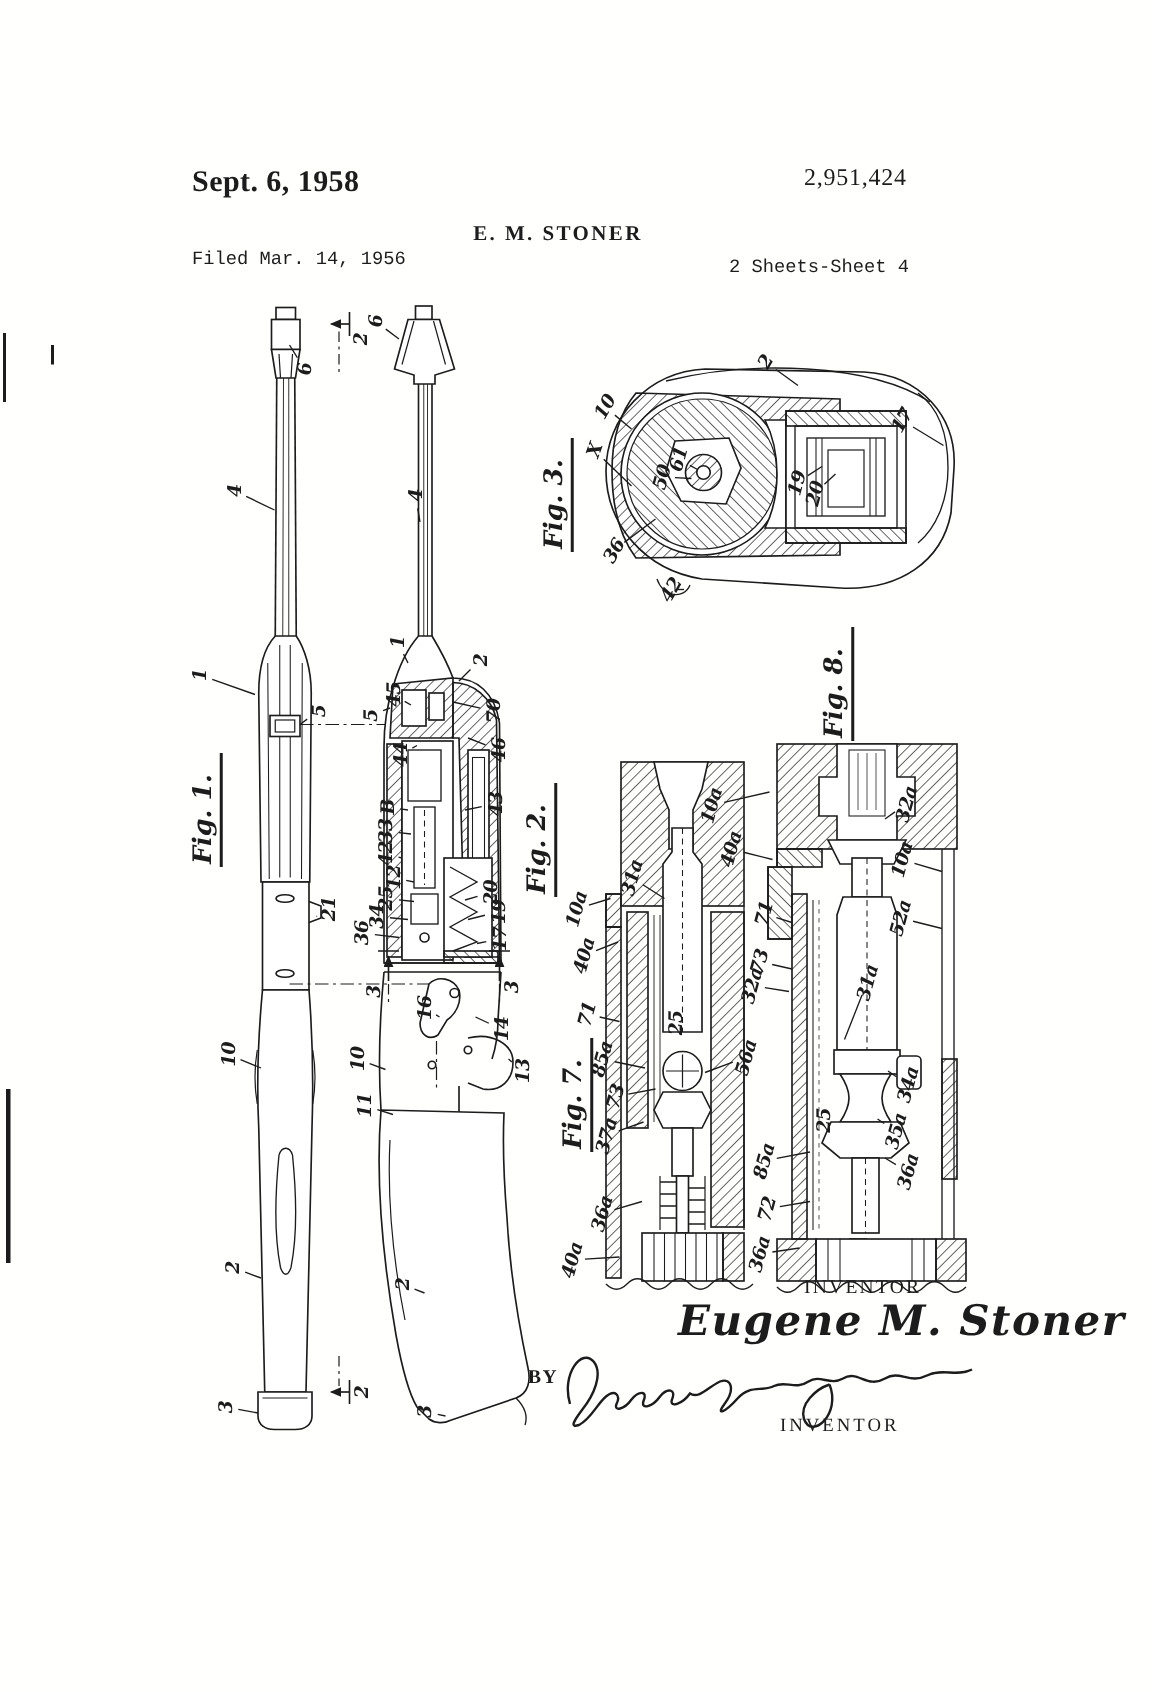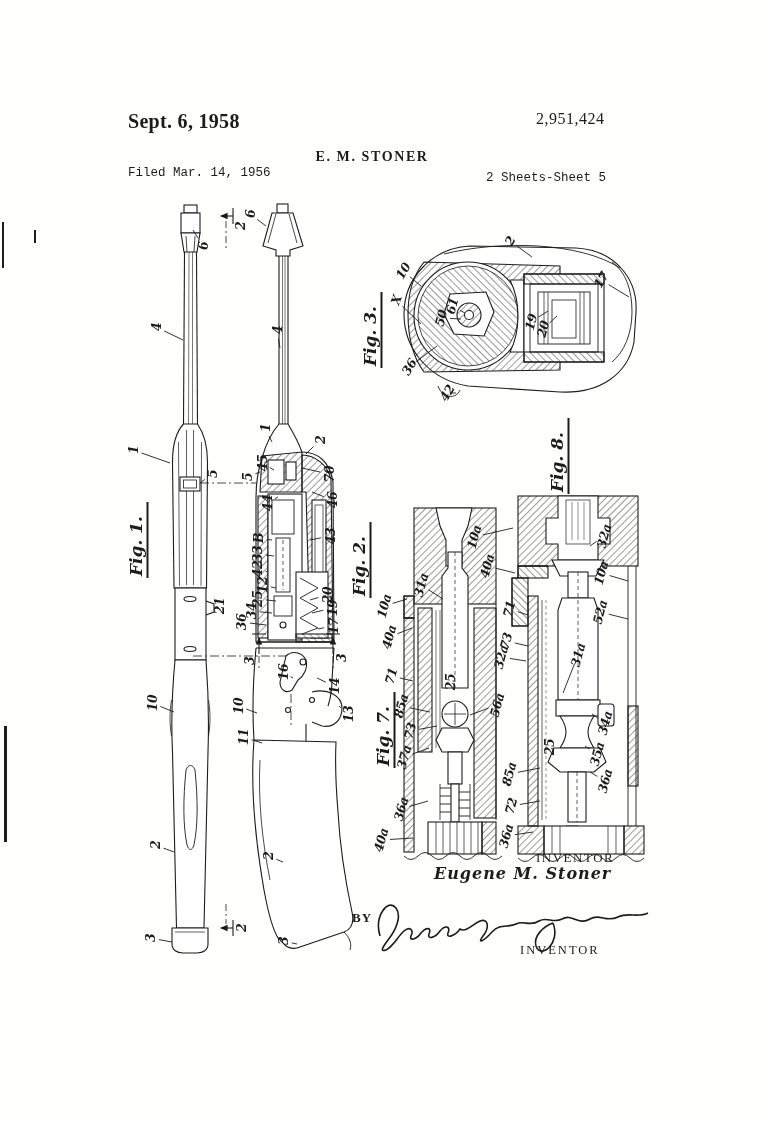--- a/index.html
+++ b/index.html
@@ -15,36 +15,36 @@
              font-family:"Liberation Mono",monospace;font-size:12px;}
   .hdr-filed{left:128px;top:166px;font-family:"Liberation Mono",monospace;font-size:12.5px;}
   .hdr-sheet{left:486px;top:171px;font-family:"Liberation Mono",monospace;font-size:12.5px;}
   #art{position:absolute;left:0;top:0;}
   #labels-layer{position:absolute;inset:0;pointer-events:none;}
   .fig-label{position:absolute;font-family:"DejaVu Serif",serif;font-style:italic;font-weight:bold;
              font-size:17px;border-bottom:2px solid #1c1c1c;padding:0 14px 1px 2px;white-space:nowrap;}
   .ref{position:absolute;font-family:"DejaVu Serif",serif;font-style:italic;font-weight:bold;
        font-size:12.5px;white-space:nowrap;letter-spacing:-0.5px;}
   .sig-inventor-caption{left:536px;top:850px;font-size:13px;letter-spacing:1.5px;}
-  .sig-name{left:434px;top:864px;font-size:16px;font-style:italic;font-weight:bold;
+  .sig-name{left:452px;top:864px;font-size:28px;font-style:italic;font-weight:bold;
             font-family:"DejaVu Serif",serif;letter-spacing:1px;}
   .sig-by{left:352px;top:910px;font-size:13px;font-weight:bold;letter-spacing:1px;}
   .sig-attorney{left:520px;top:943px;font-size:12.5px;letter-spacing:2px;}
   .artifact{position:absolute;background:#1c1c1c;}
 </style>
 </head>
 <body>
 
 <div class="page">
 
   <span class="abs hdr-date">Sept. 6, 1958</span>
   <span class="abs hdr-name">E. M. STONER</span>
   <span class="abs hdr-patno">2,951,424</span>
   <span class="abs hdr-filed">Filed Mar. 14, 1956</span>
-  <span class="abs hdr-sheet">2 Sheets-Sheet 5</span>
+  <span class="abs hdr-sheet">2 Sheets-Sheet 4</span>
 
   <div class="artifact" style="left:2px;top:222px;width:2px;height:46px;"></div>
   <div class="artifact" style="left:4px;top:726px;width:3px;height:116px;"></div>
   <div class="artifact" style="left:34px;top:230px;width:2px;height:13px;"></div>
 
   <svg id="art" width="768" height="1128" viewBox="0 0 768 1128">
     <defs>
       <pattern id="h1" width="5" height="5" patternUnits="userSpaceOnUse" patternTransform="rotate(45)">
         <line x1="0" y1="0" x2="0" y2="5" stroke="#1c1c1c" stroke-width="0.9"></line>
       </pattern>

